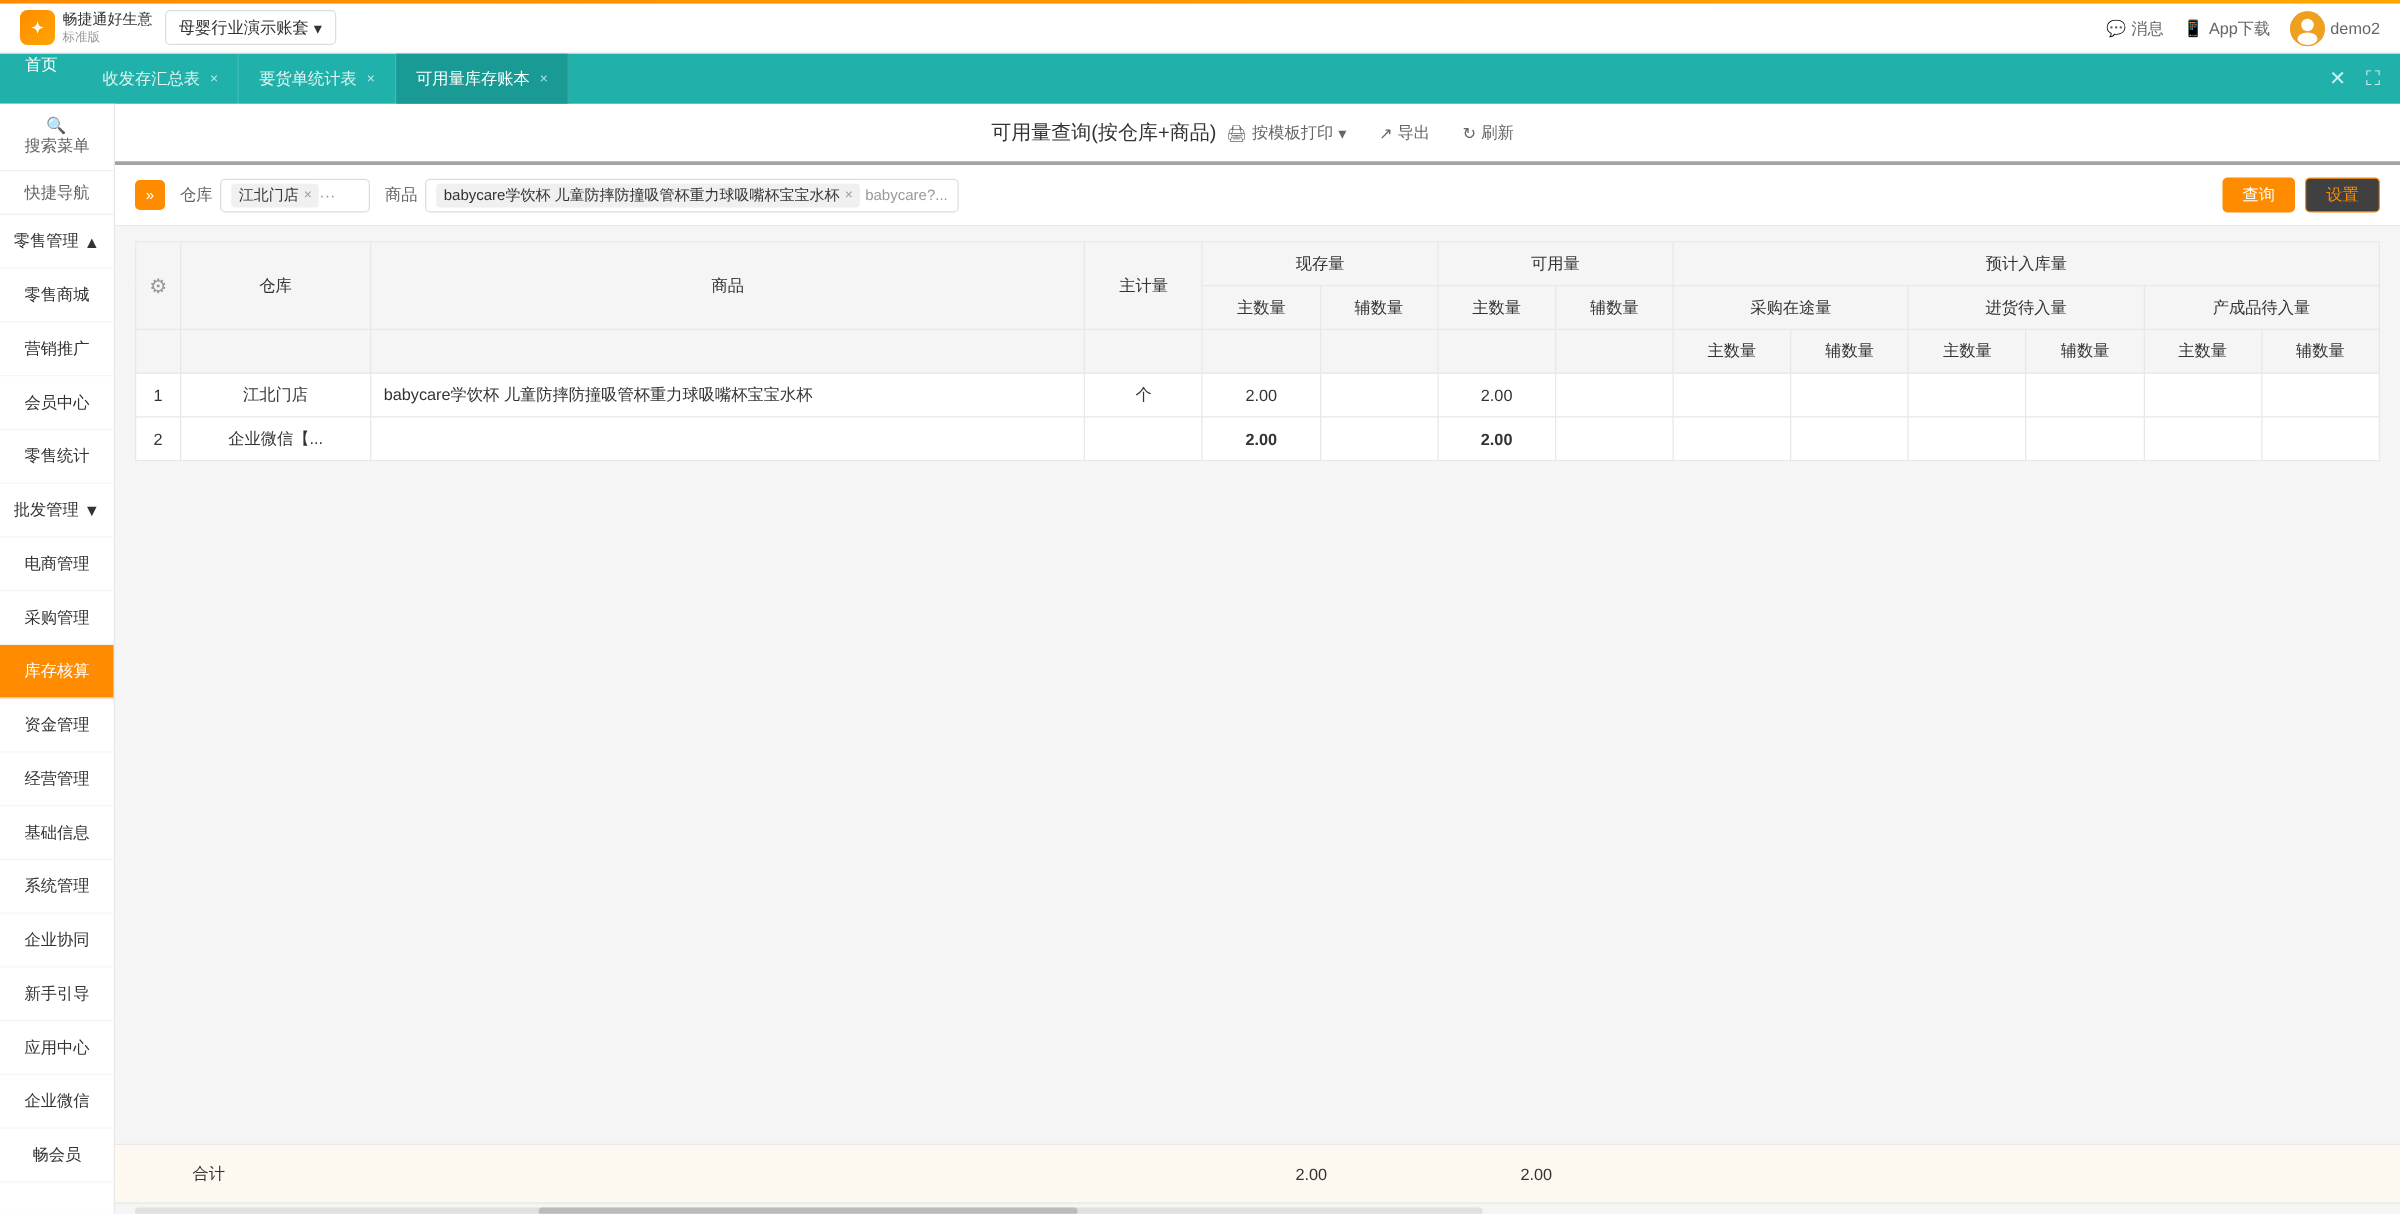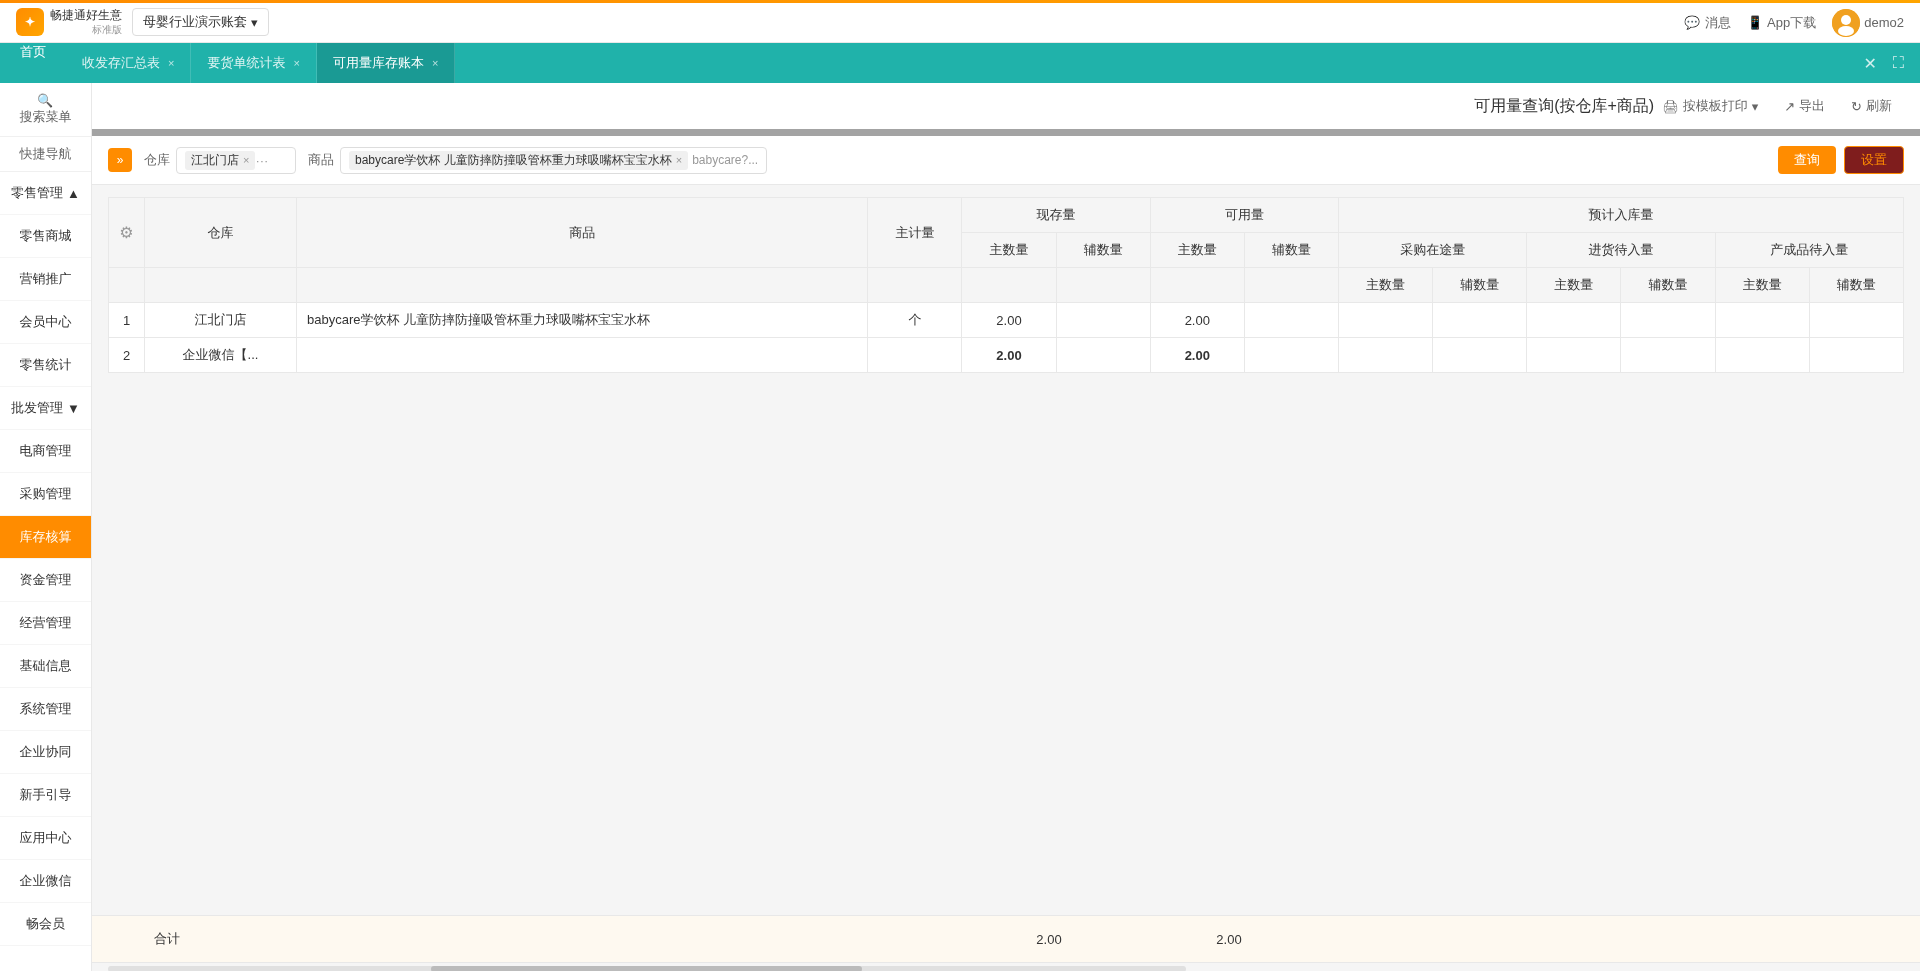--- a/index.html
+++ b/index.html
@@ -31,21 +31,21 @@
       background: linear-gradient(135deg, #ff8c00, #ffa500);
       border-radius: 6px;
       display: flex;
       align-items: center;
       justify-content: center;
       color: white;
       font-size: 12px;
       font-weight: bold;
     }
     .logo-text { font-size: 12px; color: #333; line-height: 1.2; }
-    .logo-sub { font-size: 10px; color: #999; text-align: right; }
+    .logo-sub { font-size: 10px; color: #999; }
     .industry-selector {
       display: flex;
       align-items: center;
       gap: 4px;
       padding: 4px 10px;
       border: 1px solid #ddd;
       border-radius: 4px;
       cursor: pointer;
       font-size: 13px;
       color: #333;
@@ -192,22 +192,22 @@
       flex-direction: column;
       overflow: hidden;
     }
 
     
     .page-header {
       background: #fff;
       padding: 10px 20px;
       display: flex;
       align-items: center;
-      justify-content: flex-end;
-      border-bottom: 7px solid #a3a3a3;
+      justify-content: center;
+      border-bottom: 3px solid #a3a3a3;
     }
     .page-title {
       font-size: 16px;
       font-weight: 500;
       color: #333;
     }
     .page-actions {
       display: flex;
       align-items: center;
       gap: 10px;
@@ -284,21 +284,21 @@
     .btn-query {
       background: #ff8c00;
       color: white;
       border: none;
       padding: 5px 16px;
       border-radius: 4px;
       cursor: pointer;
       font-size: 13px;
     }
     .btn-settings {
-      background: #7f1d1d;
+      background: #404040;
       color: #ff8c00;
       border: 1px solid #ff8c00;
       padding: 4px 16px;
       border-radius: 4px;
       cursor: pointer;
       font-size: 13px;
     }
 
     
     .table-container {

